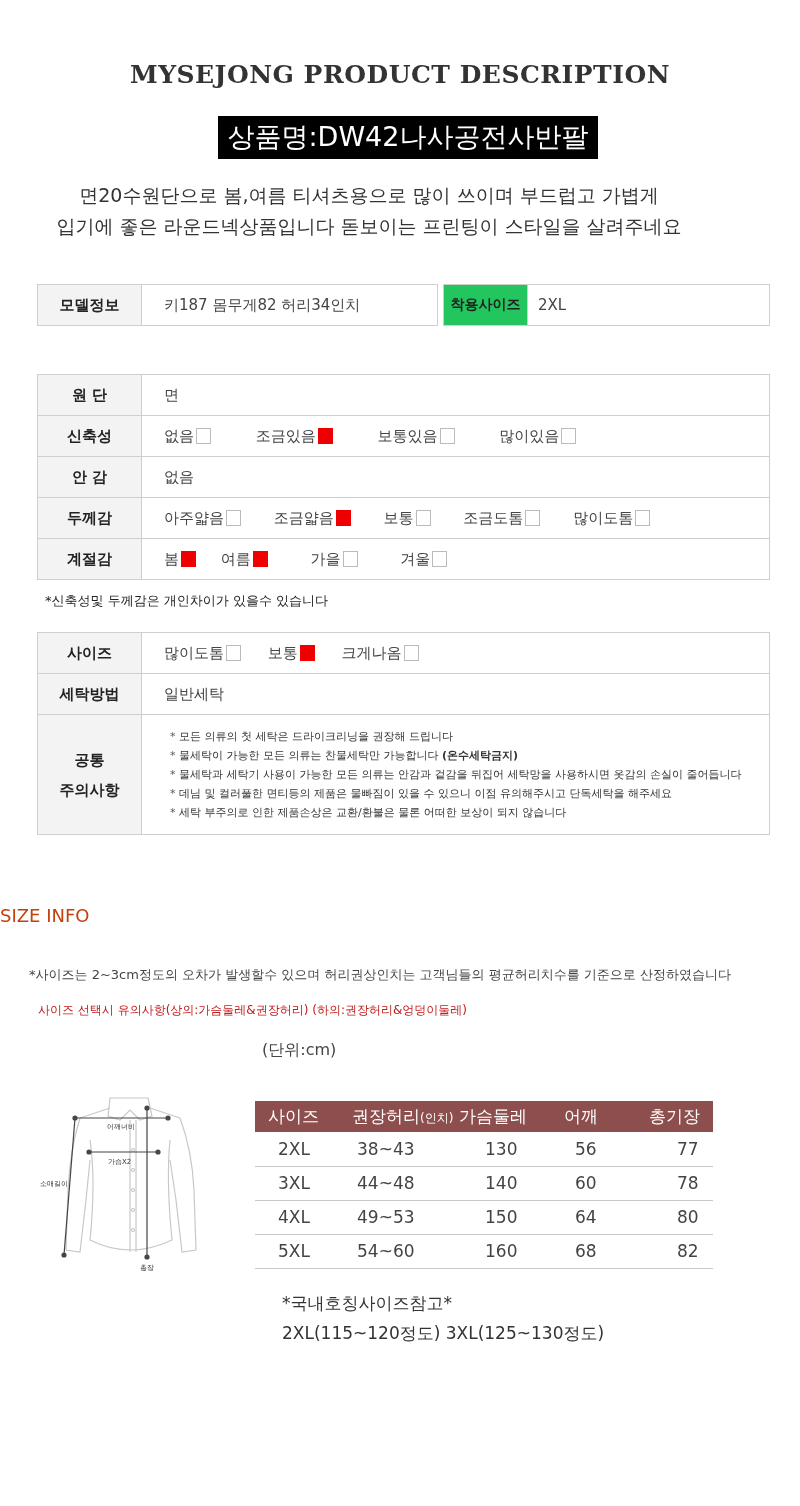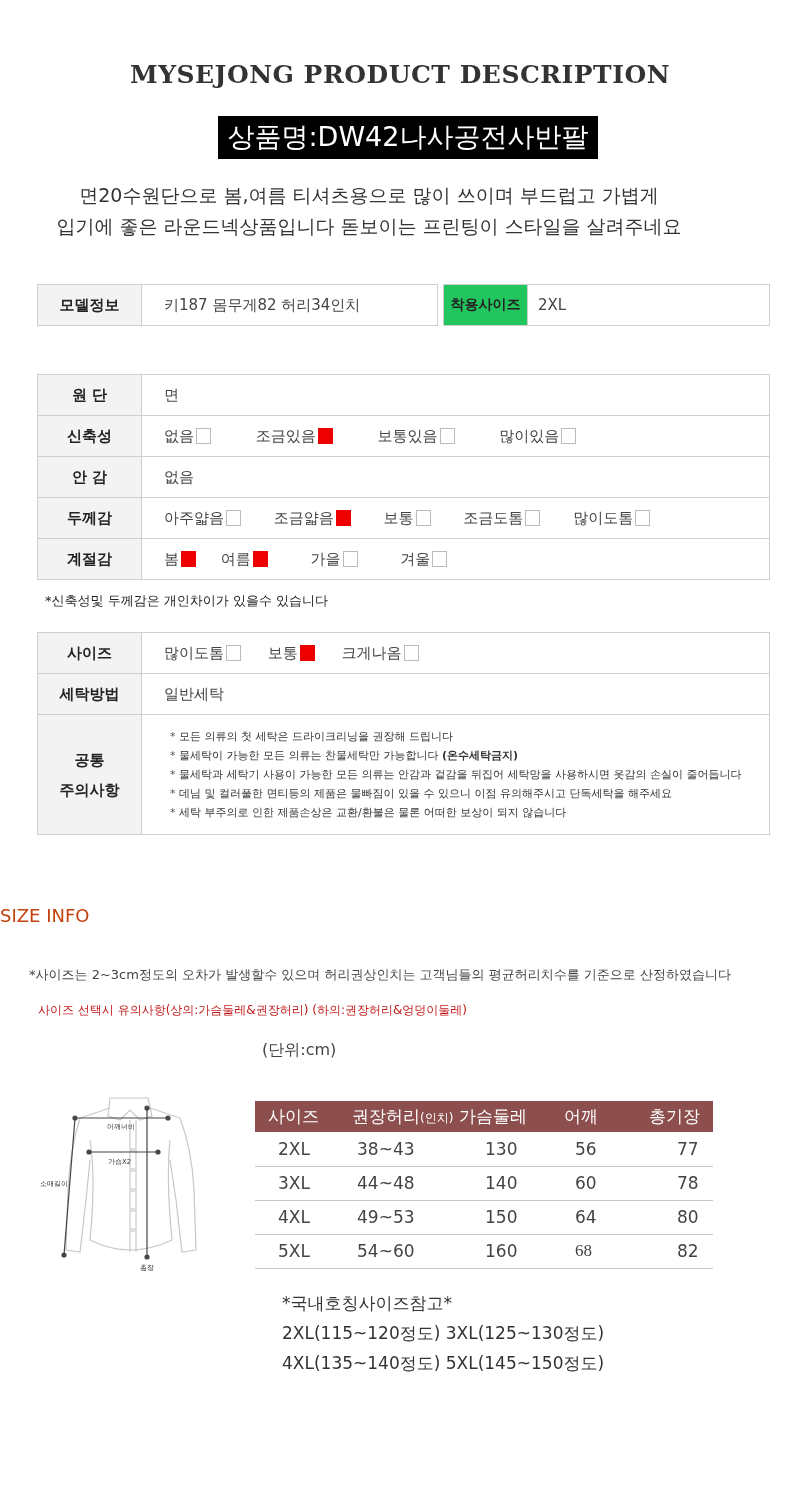--- a/index.html
+++ b/index.html
@@ -222,23 +222,22 @@
     <td>4XL</td>
     <td style="padding-left:18px;">49~53</td>
     <td style="padding-left:28px;">150</td>
     <td style="padding-left:24px;">64</td>
     <td style="padding-left:46px;">80</td>
   </tr>
   <tr>
     <td>5XL</td>
     <td style="padding-left:18px;">54~60</td>
     <td style="padding-left:28px;">160</td>
-    <td style="padding-left:24px;font-family:Liberation Serif, serif;">68</td>
+    <td style="padding-left:24px;">68</td>
     <td style="padding-left:46px;">82</td>
   </tr>
 </tbody>
   </table>
 
 <div class="domestic">
   <div>*국내호칭사이즈참고*</div>
   <div>2XL(115~120정도) 3XL(125~130정도)</div>
-  <div>4XL(135~140정도) 5XL(145~150정도)</div>
 </div>
 
 </body></html>

